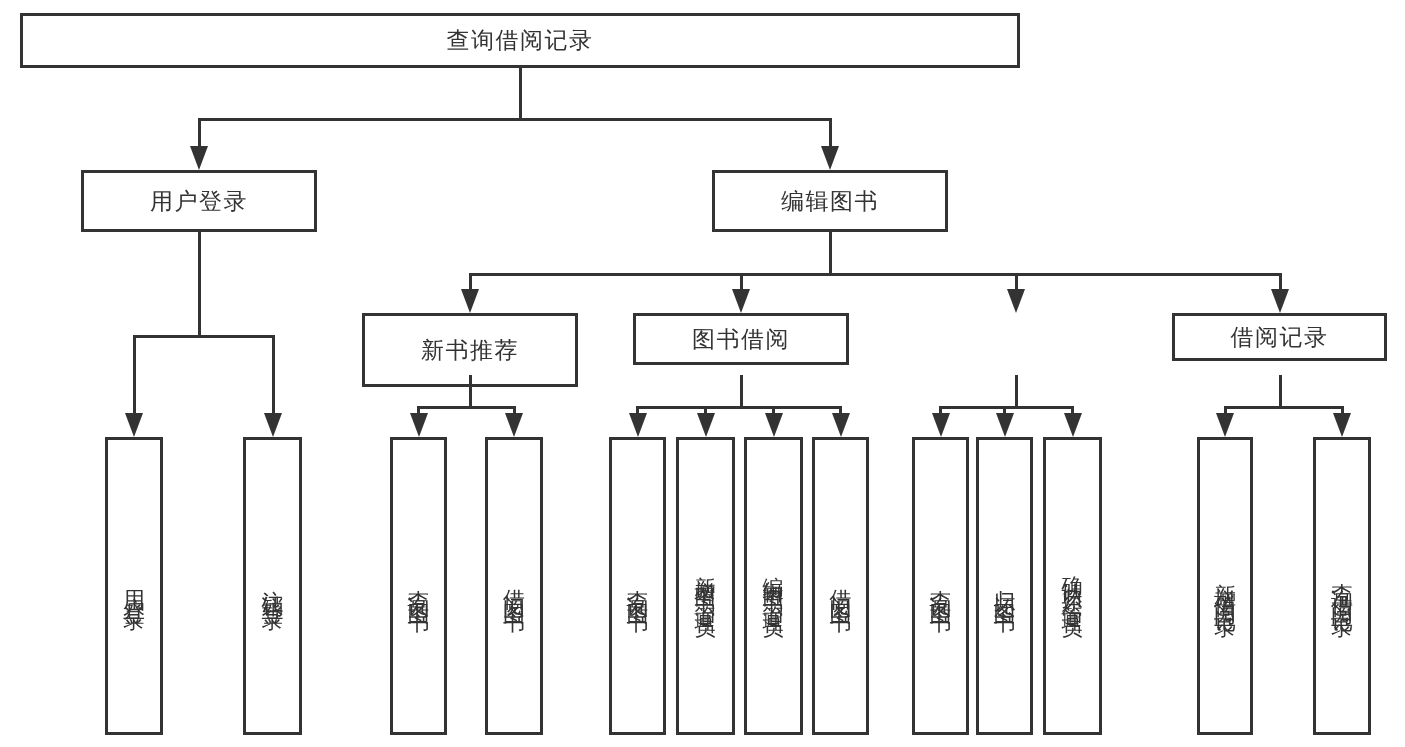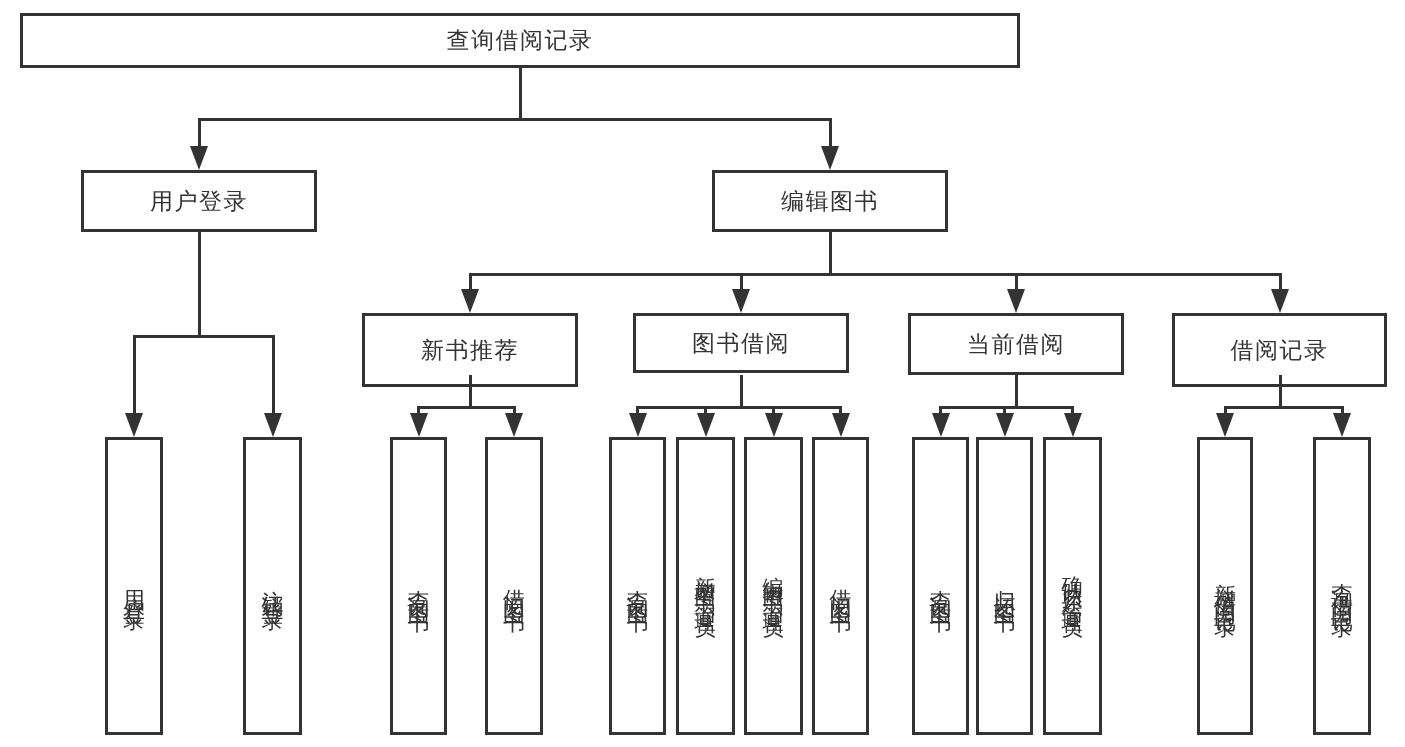--- a/index.html
+++ b/index.html
@@ -91,23 +91,22 @@
   <div class="vl" style="left:468.5px; top:273px; height:17px;"></div>
   <div class="ar" style="left:461px; top:289px;"></div>
   <div class="vl" style="left:739.5px; top:273px; height:17px;"></div>
   <div class="ar" style="left:732px; top:289px;"></div>
   <div class="vl" style="left:1014.5px; top:273px; height:17px;"></div>
   <div class="ar" style="left:1007px; top:289px;"></div>
   <div class="vl" style="left:1278.5px; top:273px; height:17px;"></div>
   <div class="ar" style="left:1271px; top:289px;"></div>
 
   <div class="box" style="left:362px; top:313px; width:216px; height:74px;">新书推荐</div>
-  <div class="box" style="left:633px; top:313px; width:216px; height:60px;">图书借阅</div>
-  <div class="box" style="left:908px; top:313px; width:216px; height:62px;">当前借阅</div>
-  <div class="box" style="left:1172px; top:313px; width:215px; height:74px;">借阅记录</div>
+  <div class="box" style="left:633px; top:313px; width:216px; height:52px;">图书借阅</div>
+  <div class="box" style="left:1172px; top:313px; width:215px; height:48px;">借阅记录</div>
 
   <div class="vl" style="left:468.5px; top:375px; height:31px;"></div>
   <div class="hl" style="left:417px; top:406px; width:98px;"></div>
   <div class="vl" style="left:417px; top:406px; height:10px;"></div>
   <div class="ar" style="left:409.5px; top:413px;"></div>
   <div class="vl" style="left:512.5px; top:406px; height:10px;"></div>
   <div class="ar" style="left:505px; top:413px;"></div>
 
   <div class="vl" style="left:739.5px; top:375px; height:31px;"></div>
   <div class="hl" style="left:636px; top:406px; width:205px;"></div>

